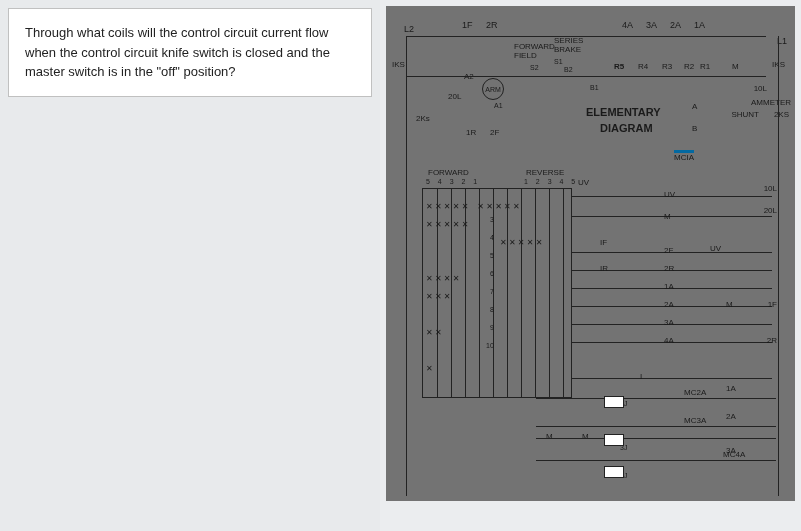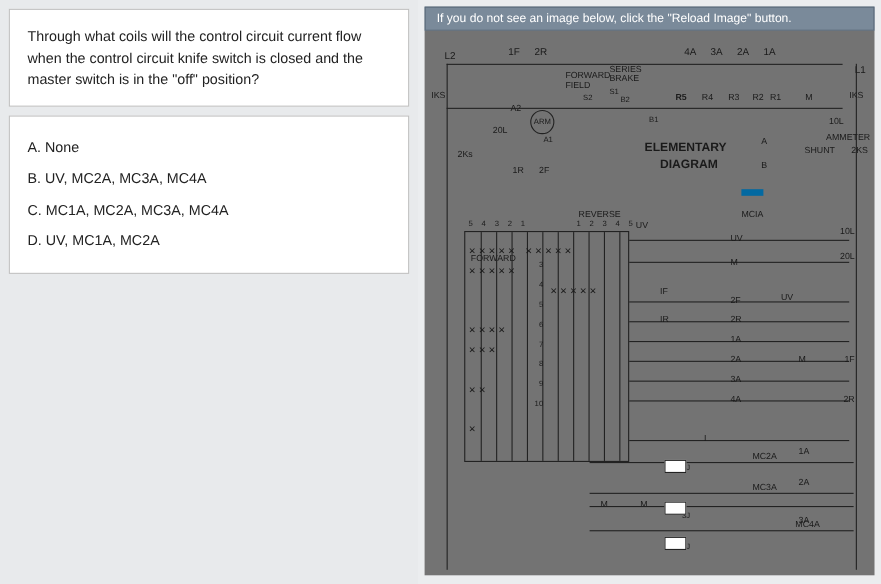--- a/index.html
+++ b/index.html
@@ -74,32 +74,23 @@
   }
   .contact { position:absolute; font-size:8px; }
 </style>
 </head>
 <body>
 
 <div class="left-panel">
   <div class="question-card">
     <span>Through what coils will the control circuit current flow when the control circuit knife switch is closed and the master switch is in the "off" position?</span>
   </div>
-  <div class="options-card">
-    <div>A. None</div>
-    <div>B. UV, MC2A, MC3A, MC4A</div>
-    <div>C. MC1A, MC2A, MC3A, MC4A</div>
-    <div>D. UV, MC1A, MC2A</div>
-  </div>
 </div>
 
 <div class="right-panel">
-  <div class="reload-bar">
-    <span>If you do not see an image below, click the "Reload Image" button.</span>
-  </div>
 
   <div class="diagram-area">
 
     <div class="diag-label" style="left:18px; top:18px;">L2</div>
     <div class="diag-label" style="right:8px; top:30px;">L1</div>
 
     <div class="diag-label" style="left:76px; top:14px;">1F</div>
     <div class="diag-label" style="left:100px; top:14px;">2R</div>
 
     <div class="diag-label" style="left:128px; top:36px; font-size:8px; width:40px;">FORWARD FIELD</div>
@@ -138,28 +129,28 @@
     <div class="diag-label" style="left:200px; top:100px; font-size:11px; font-weight:600;">ELEMENTARY</div>
     <div class="diag-label" style="left:214px; top:116px; font-size:11px; font-weight:600;">DIAGRAM</div>
 
     <div class="diag-label" style="left:306px; top:96px; font-size:8px;">A</div>
     <div class="diag-label" style="left:306px; top:118px; font-size:8px;">B</div>
     <div class="diag-label" style="right:28px; top:78px; font-size:8px;">10L</div>
     <div class="diag-label" style="right:4px; top:92px; font-size:8px;">AMMETER</div>
     <div class="diag-label" style="right:36px; top:104px; font-size:8px;">SHUNT</div>
     <div class="diag-label" style="right:6px; top:104px; font-size:8px;">2KS</div>
 
-    <div class="diag-label" style="left:288px; top:144px; font-size:8px; border-top:6px solid #0369a1; padding-top:12px;">MCIA</div>
+    <div class="diag-label" style="left:288px; top:144px; font-size:8px; border-top:3px solid #0369a1; padding-top:0;">MCIA</div>
 
     <div class="diag-line-h" style="left:20px; top:30px; width:360px;"></div>
     <div class="diag-line-h" style="left:20px; top:70px; width:360px;"></div>
     <div class="diag-line-v" style="left:20px; top:30px; height:460px;"></div>
     <div class="diag-line-v" style="left:392px; top:30px; height:460px;"></div>
 
-    <div class="diag-label" style="left:42px; top:162px; font-size:8px;margin-top:40px;">FORWARD</div>
+    <div class="diag-label" style="left:42px; top:162px; font-size:8px;">FORWARD</div>
     <div class="diag-label" style="left:40px; top:172px; font-size:7px; letter-spacing:3px;">5 4 3 2 1</div>
     <div class="diag-label" style="left:140px; top:162px; font-size:8px;">REVERSE</div>
     <div class="diag-label" style="left:138px; top:172px; font-size:7px; letter-spacing:3px;">1 2 3 4 5</div>
     <div class="diag-label" style="left:192px; top:172px; font-size:8px;">UV</div>
 
     <div style="position:absolute; left:36px; top:182px; width:150px; height:210px; border:1px solid #222;">
 
       <div class="diag-line-v" style="left:14px; top:0; height:100%;"></div>
       <div class="diag-line-v" style="left:28px; top:0; height:100%;"></div>
       <div class="diag-line-v" style="left:42px; top:0; height:100%;"></div>

